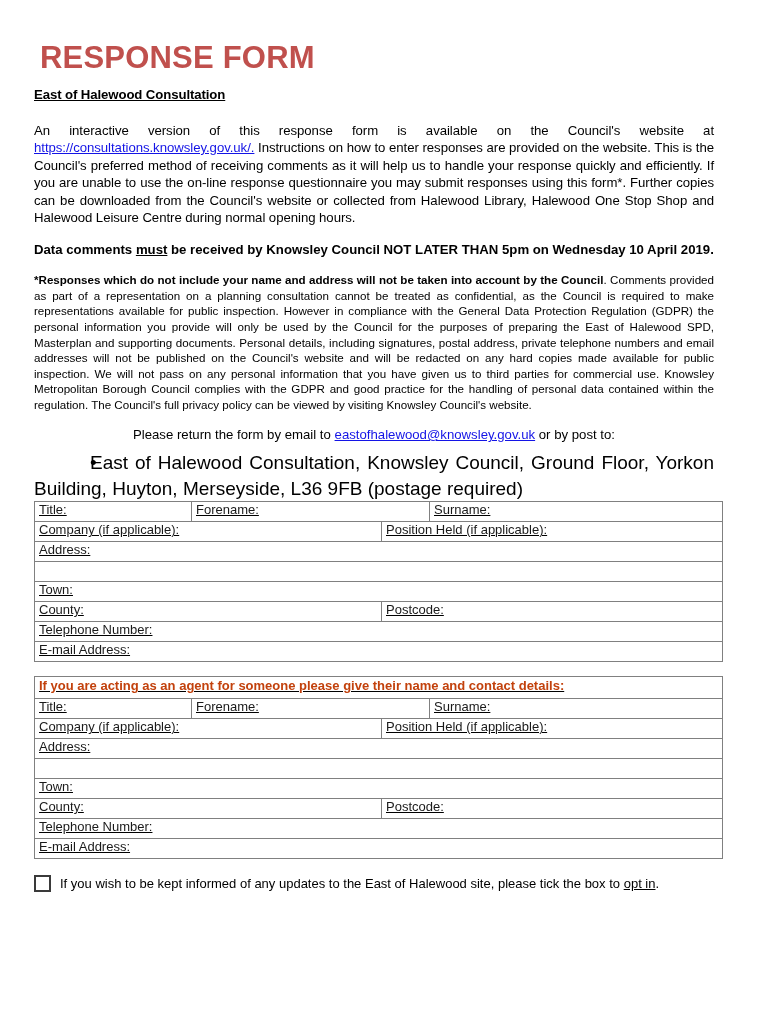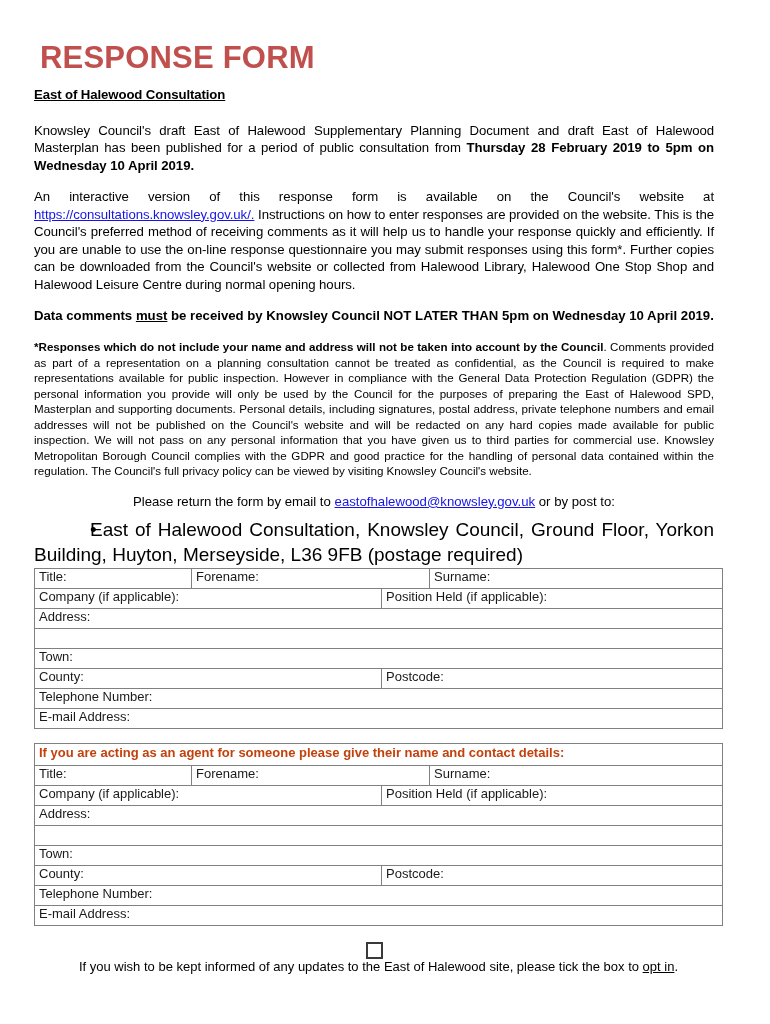--- a/index.html
+++ b/index.html
@@ -100,20 +100,21 @@
     font-weight: bold;
     margin: 18px 0 9px 0;
   }
 
   
   table.form-table {
     border-collapse: collapse;
     width: 688px;
     margin: 0 0 0 0;
     table-layout: fixed;
+    text-decoration: underline;
   }
   table.form-table td {
     border: 1px solid #808080;
     font-size: 13px;
     line-height: 1.1;
     padding: 1px 0 2px 4px;
     height: 16px;
     vertical-align: top;
     color: #1a1a1a;
     overflow: hidden;
@@ -128,21 +129,20 @@
   }
   table.form-table td.blank { height: 16px; }
 
   .table-gap { height: 14px; }
 
   
   .optin-row {
     display: flex;
     align-items: center;
     margin-top: 16px;
-    flex-direction: column;
   }
   .checkbox {
     width: 17px;
     height: 17px;
     border: 2px solid #3a3a3a;
     box-sizing: border-box;
     flex: 0 0 auto;
     background: #fff;
   }
   .optin-text {
@@ -154,21 +154,20 @@
 </style>
 </head>
 <body>
 
 <div class="page">
 
   <h1 class="doc-title">RESPONSE FORM</h1>
 
   <div class="sub-heading">East of Halewood Consultation </div>
 
-  <p class="body"><span>Knowsley Council's draft East of Halewood Supplementary Planning Document and draft East of Halewood Masterplan has been published for a period of public consultation from </span><b>Thursday 28 February 2019 to 5pm on Wednesday 10 April 2019.</b></p>
 
   <p class="body"><span>An interactive version of this response form is available on the Council's website at </span><a class="link" href="#">https://consultations.knowsley.gov.uk/.</a><span> Instructions on how to enter responses are provided on the website.  This is the Council's preferred method of receiving comments as it will help us to handle your response quickly and efficiently. If you are unable to use the on-line response questionnaire you may submit responses using this form*. Further copies can be downloaded from the Council's website or collected from Halewood Library, Halewood One Stop Shop and Halewood Leisure Centre during normal opening hours.</span></p>
 
   <p class="bold-note"><span>Data comments </span><span class="u">must</span><span> be received by Knowsley Council NOT LATER THAN 5pm on Wednesday 10 April 2019.</span></p>
 
   <p class="small-print"><b>*Responses which do not include your name and address will not be taken into account by the Council</b><span>. Comments provided as part of a representation on a planning consultation cannot be treated as confidential, as the Council is required to make representations available for public inspection. However in compliance with the General Data Protection Regulation (GDPR) the personal information you provide will only be used by the Council for the purposes of preparing the East of Halewood SPD, Masterplan and supporting documents. Personal details, including signatures, postal address, private telephone numbers and email addresses will not be published on the Council's website and will be redacted on any hard copies made available for public inspection. We will not pass on any personal information that you have given us to third parties for commercial use. Knowsley Metropolitan Borough Council complies with the GDPR and good practice for the handling of personal data contained within the regulation. The Council's full privacy policy can be viewed by visiting Knowsley Council's website.</span></p>
 
   <div class="return-block"><span>Please return the form by email to </span><a class="link" href="#">eastofhalewood@knowsley.gov.uk</a><span> or by post to:</span></div>
 
   <p class="bullet-line"><span class="bullet-dot">•</span><span>East of Halewood Consultation, Knowsley Council, Ground Floor, Yorkon Building, Huyton, Merseyside, L36 9FB (postage required)</span></p>

